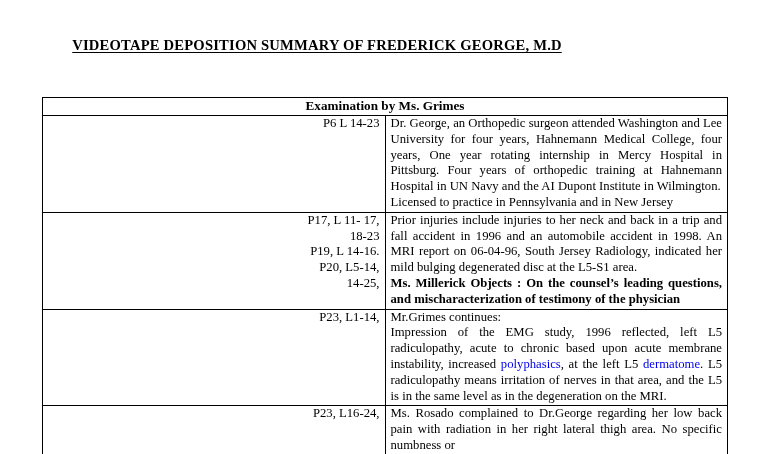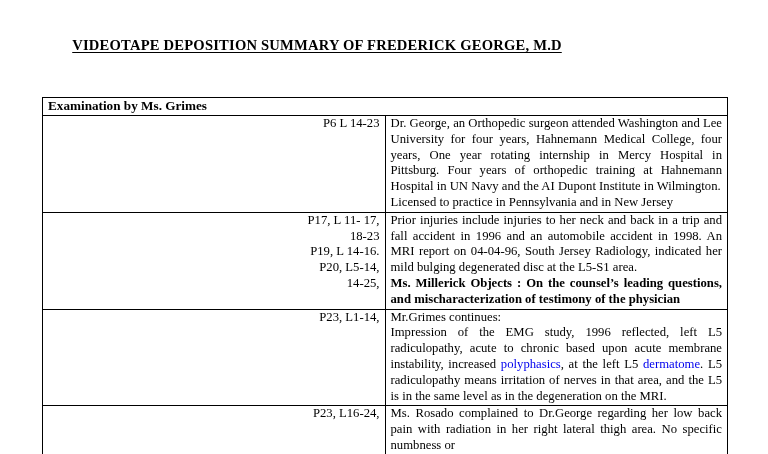--- a/index.html
+++ b/index.html
@@ -32,21 +32,21 @@
     line-height: 15.8px;
   }
   table.depo th, table.depo td {
     border: 1.5px solid #000000;
     vertical-align: top;
     padding: 0px 5px 1px 5px;
   }
   th.tbl-header {
     font-size: 13.2px;
     font-weight: bold;
-    text-align: left;
+    text-align: center;
     padding: 0 0 1px 0;
     line-height: 16px;
   }
   td.ref-cell {
     width: 96px;
     text-align: right;
     padding-left: 4px;
     padding-right: 2px;
     white-space: nowrap;
   }
@@ -78,21 +78,21 @@
   </tr>
       <tr>
     <td class="ref-cell">
           <div>P17, L 11- 17,</div>
           <div>18-23</div>
           <div>P19, L 14-16.</div>
           <div>P20,   L5-14,</div>
           <div>14-25,</div>
         </td>
     <td class="summary-cell">
-          <div class="para"><span>Prior injuries include injuries to her neck and back in a trip and fall accident in 1996 and an automobile accident in 1998. An MRI report on 04-04-96, South Jersey Radiology, indicated her mild bulging degenerated disc at the L5-S1 area.</span></div>
+          <div class="para"><span>Prior injuries include injuries to her neck and back in a trip and fall accident in 1996 and an automobile accident in 1998. An MRI report on 06-04-96, South Jersey Radiology, indicated her mild bulging degenerated disc at the L5-S1 area.</span></div>
           <div class="para"><span class="run-bold">Ms. Millerick Objects : On the counsel’s leading questions, and mischaracterization of testimony of the physician</span></div>
         </td>
   </tr>
       <tr>
     <td class="ref-cell">
           <div>P23, L1-14,</div>
         </td>
     <td class="summary-cell">
           <div class="para"><span>Mr.Grimes continues:</span></div>
           <div class="para"><span>Impression of the EMG study, 1996 reflected, left L5 radiculopathy, acute to chronic based upon acute membrane instability, increased </span><span class="term-link">polyphasics</span><span>, at the left L5 </span><span class="term-link">dermatome</span><span>. L5 radiculopathy means irritation of nerves in that area, and the L5 is in the same level as in the degeneration on the MRI.</span></div>

